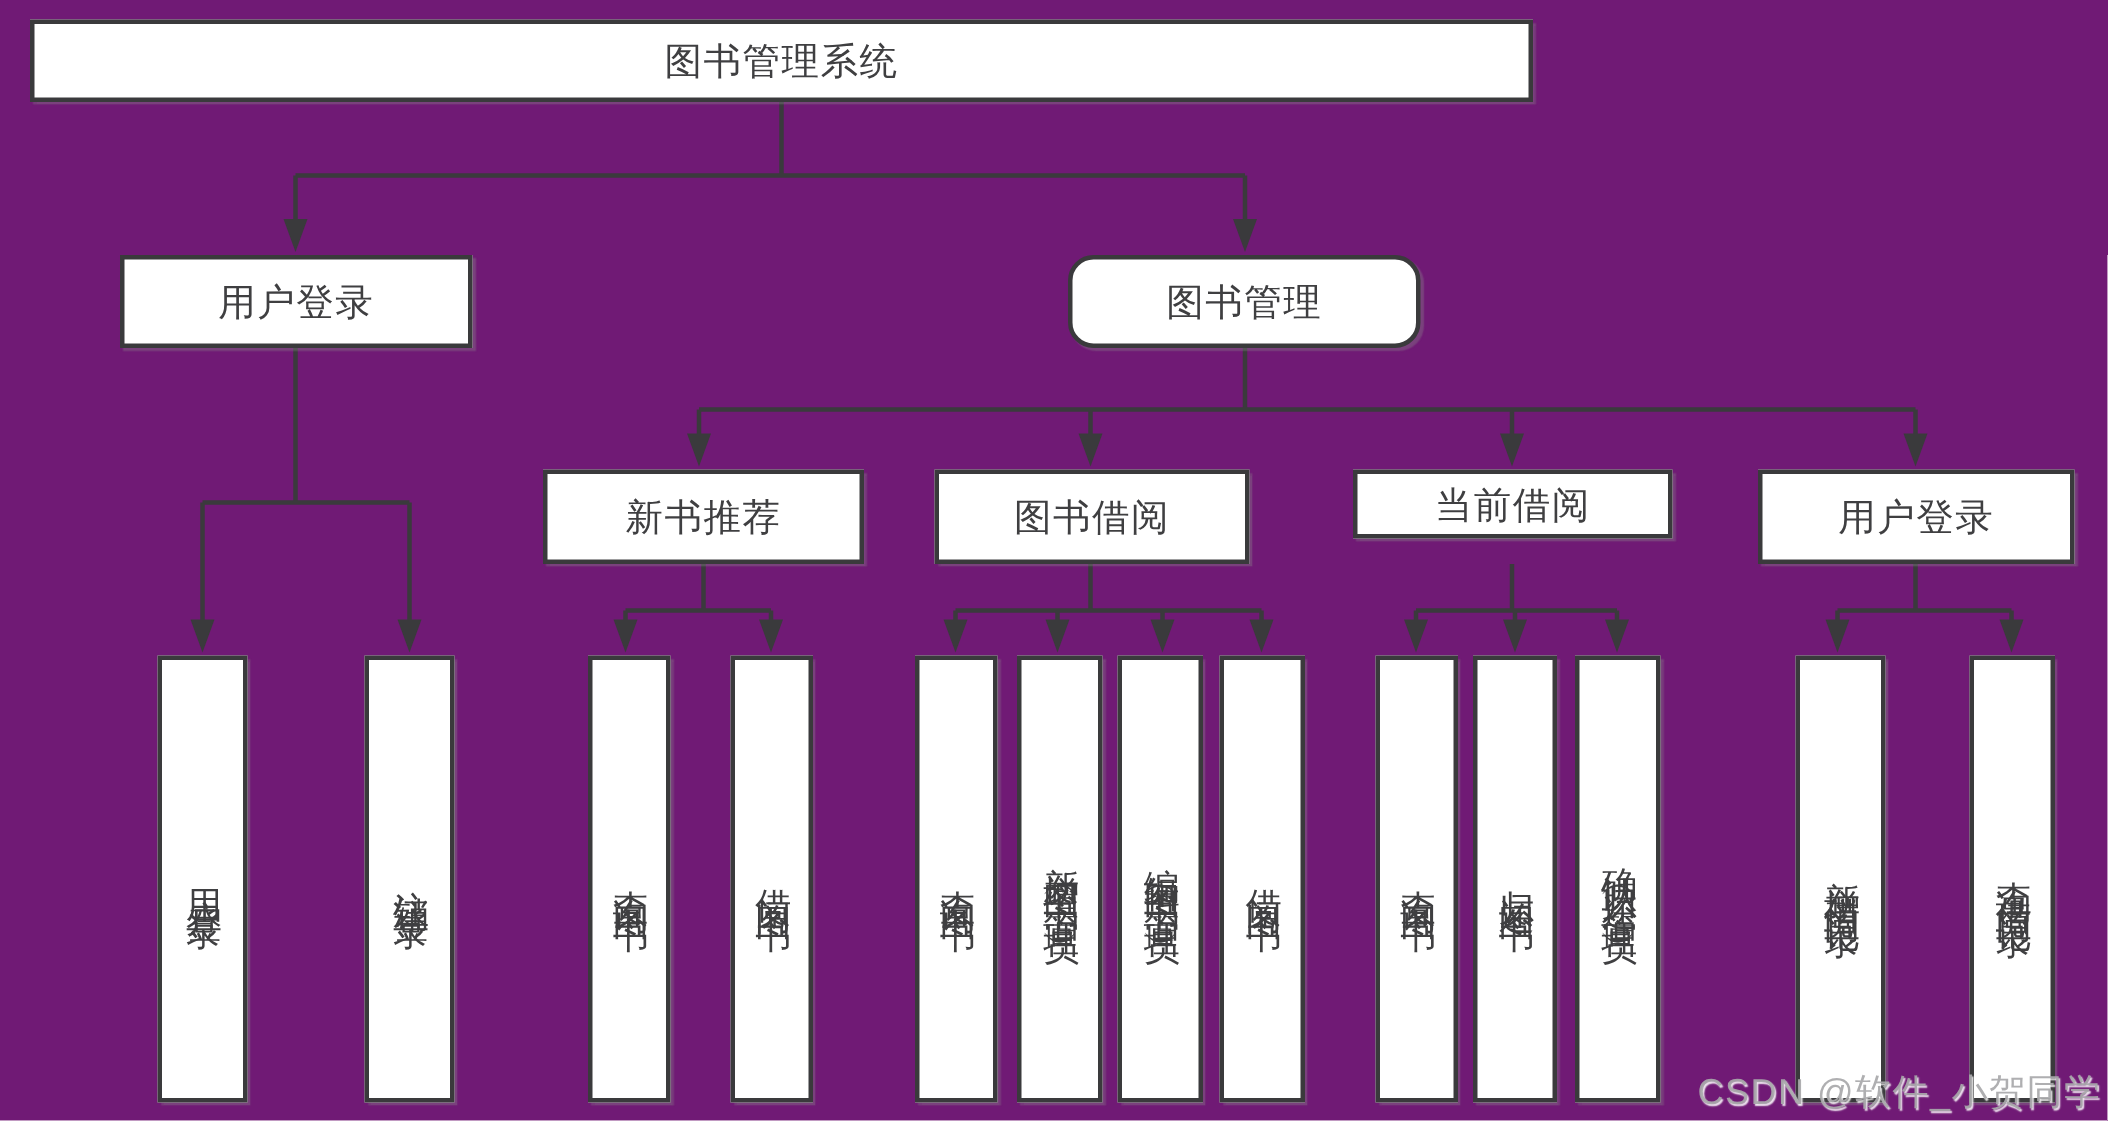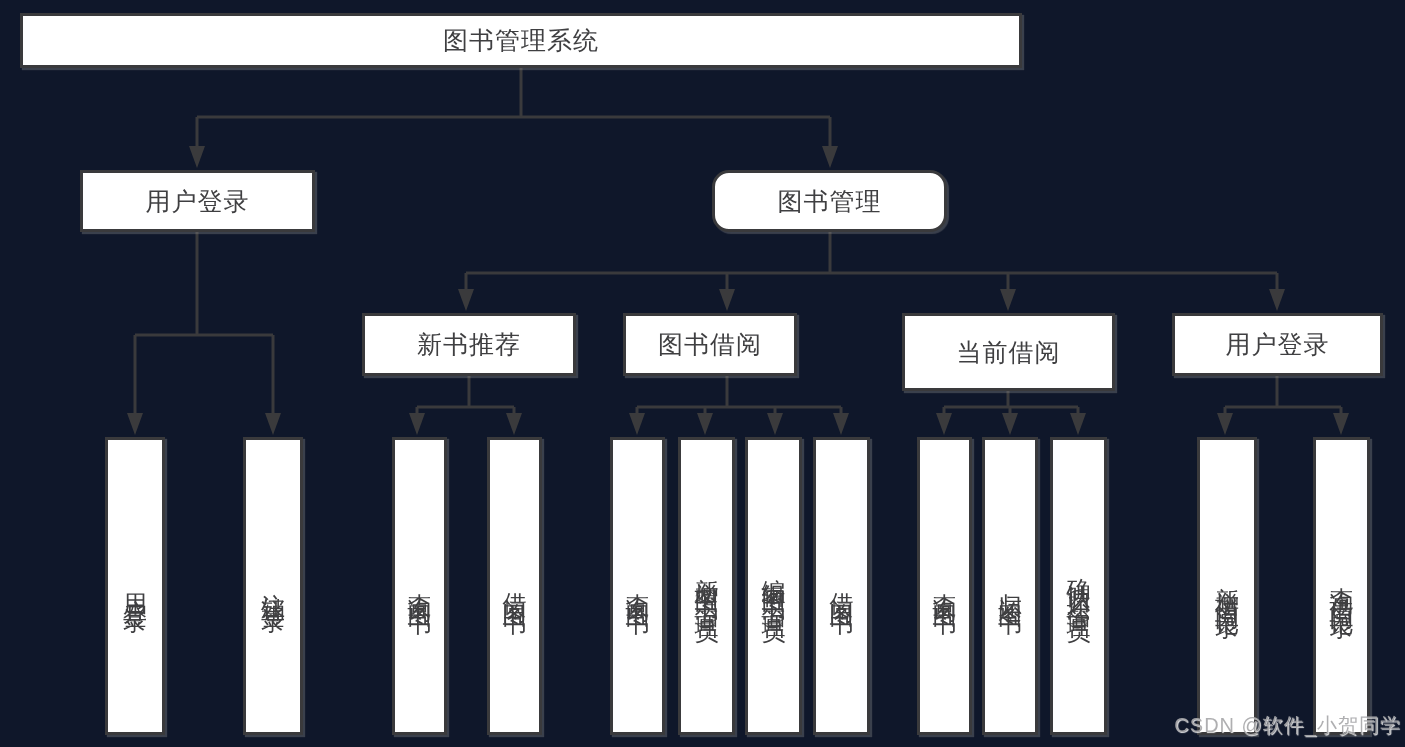--- a/index.html
+++ b/index.html
@@ -4,21 +4,21 @@
 <style>
   html, body {
     margin: 0;
     padding: 0;
     background: #ffffff;
   }
   .stage {
     position: relative;
     width: 1405px;
     height: 747px;
-    background: #0f172a;
+    background: #701a75;
     overflow: hidden;
     font-family: "Liberation Sans", "DejaVu Sans", sans-serif;
   }
   svg.connectors {
     position: absolute;
     left: 0; top: 0;
     width: 1405px;
     height: 747px;
     z-index: 1;
   }
@@ -43,21 +43,21 @@
     writing-mode: vertical-rl;
     font-size: 24px;
     letter-spacing: 6px;
     white-space: normal;
   }
   .watermark {
     position: absolute;
     right: 4px;
     top: 712px;
     z-index: 3;
-    font-size: 20px;
+    font-size: 24px;
     color: rgba(168,168,170,0.92);
     letter-spacing: 1px;
     text-shadow: 1px 1px 1px rgba(255,255,255,0.9);
   }
 </style>
 </head>
 <body>
 
 <div class="stage">
 
@@ -104,22 +104,22 @@
       <polygon points="1333,413 1349,413 1341,435"></polygon>
     </g>
   </svg>
 
   <div class="box" style="left:20px; top:13px; width:1002px; height:55px;">图书管理系统</div>
 
   <div class="box" style="left:80px; top:170px; width:235px; height:62px;">用户登录</div>
   <div class="box" style="left:712px; top:170px; width:235px; height:62px;border-radius:17px;">图书管理</div>
 
   <div class="box" style="left:362px; top:313px; width:214px; height:63px;">新书推荐</div>
-  <div class="box" style="left:623px; top:313px; width:174px; height:63px;">图书借阅</div>
-  <div class="box" style="left:902px; top:313px; width:213px; height:78px;">当前借阅</div>
+  <div class="box" style="left:623px; top:313px; width:210px; height:63px;">图书借阅</div>
+  <div class="box" style="left:902px; top:313px; width:213px; height:46px;">当前借阅</div>
   <div class="box" style="left:1172px; top:313px; width:211px; height:63px;">用户登录</div>
 
   <div class="box leaf" style="left:105px; width:60px;">用户登录</div>
   <div class="box leaf" style="left:243px; width:60px;">注销登录</div>
 
   <div class="box leaf" style="left:392px; width:55px;">查询图书</div>
   <div class="box leaf" style="left:487px; width:55px;">借阅图书</div>
 
   <div class="box leaf" style="left:610px; width:55px;">查询图书</div>
   <div class="box leaf" style="left:678px; width:57px;">新增图书（管理员）</div>

